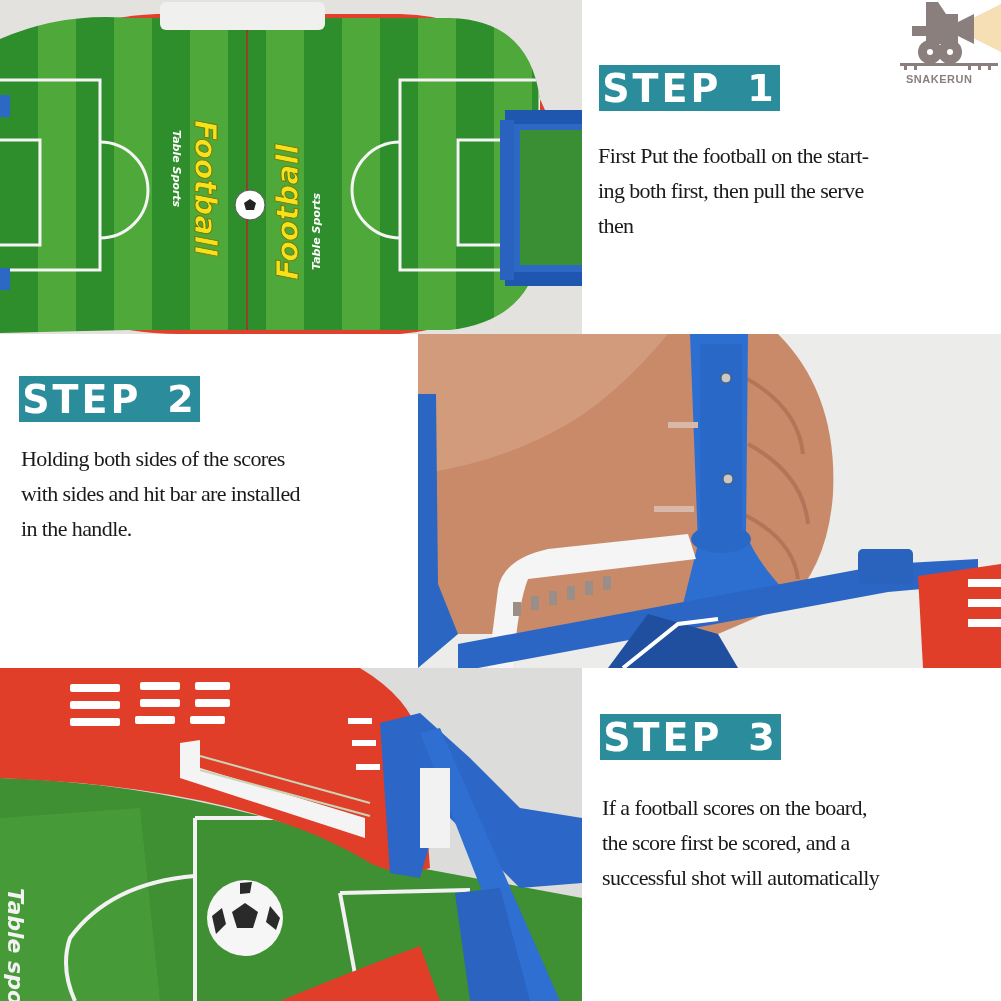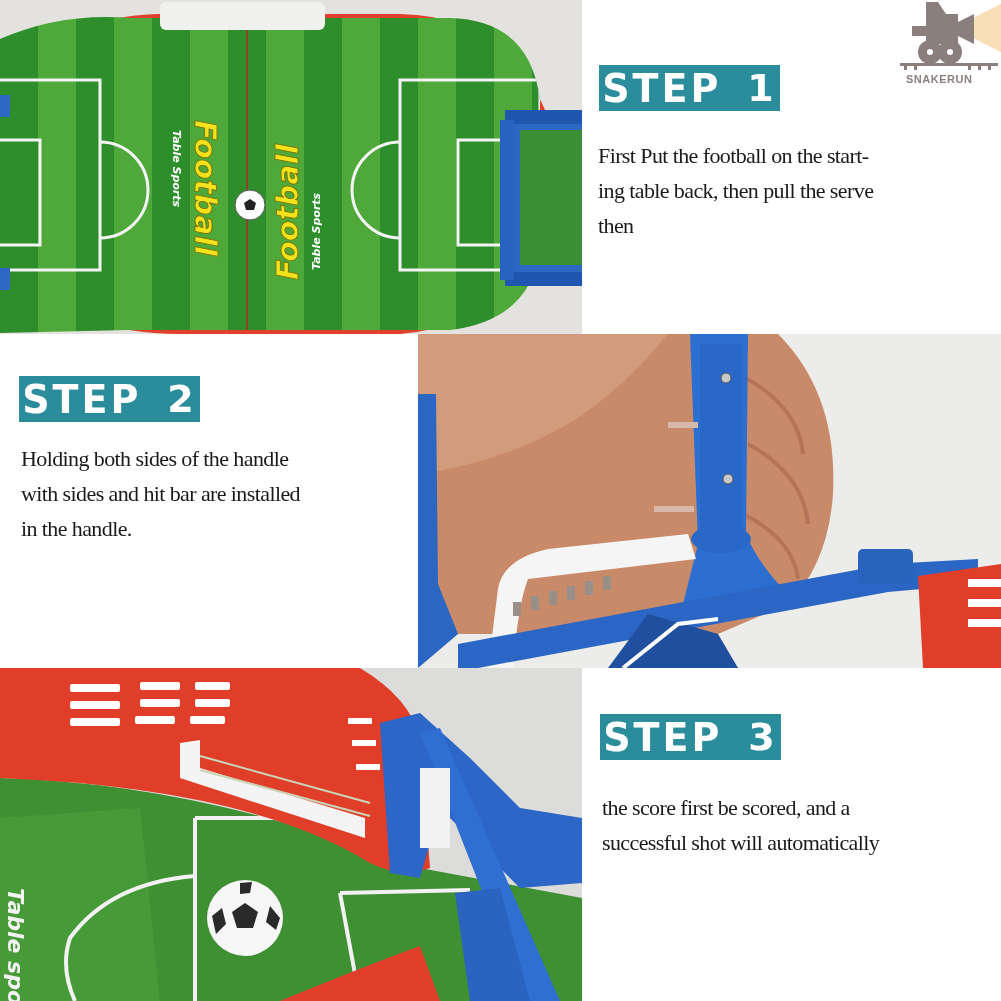--- a/index.html
+++ b/index.html
@@ -218,34 +218,35 @@
   </svg>
   <span class="logo-text">SNAKERUN</span>
 </div>
 
 <div id="badge1" class="badge">
   <span class="word">STEP</span>
   <span class="num">1</span>
 </div>
 <div id="desc1" class="desc">
   <span>First Put the football on the start-</span>
-  <span>ing table back, then pull the serve</span>
+  <span>ing both first, then pull the serve</span>
   <span>then</span>
 </div>
 
 <div id="badge2" class="badge">
   <span class="word">STEP</span>
   <span class="num">2</span>
 </div>
 <div id="desc2" class="desc">
-  <span>Holding both sides of the handle</span>
+  <span>Holding both sides of the scores</span>
   <span>with sides and hit bar are installed</span>
   <span>in the handle.</span>
 </div>
 
 <div id="badge3" class="badge">
   <span class="word">STEP</span>
   <span class="num">3</span>
 </div>
 <div id="desc3" class="desc">
+  <span>If a football scores on the board,</span>
   <span>the score first be scored, and a</span>
   <span>successful shot will automatically</span>
 </div>
 
 </body></html>

